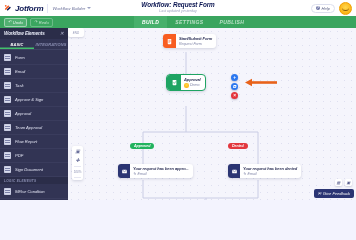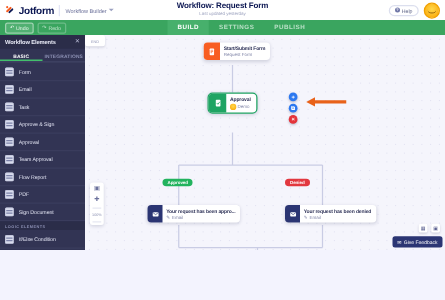--- a/index.html
+++ b/index.html
@@ -2,21 +2,21 @@
 <html><head>
 <meta charset="utf-8">
 <style>
   html,body{margin:0;padding:0;}
   body{
     width:356px;height:200px;overflow:hidden;
     font-family:"Liberation Sans",sans-serif;
     background:#f3f3fe;
     -webkit-font-smoothing:antialiased;
   }
-  #app{position:relative;width:356px;height:200px;}
+  #app{position:relative;width:356px;height:200px;font-style:italic;}
 
   
   .topbar{
     position:absolute;left:0;top:0;width:356px;height:16px;
     background:#fff;border-bottom:1px solid #e8e8f0;
     display:flex;align-items:center;
   }
   .brand{display:flex;align-items:center;gap:2px;margin-left:4px;}
   .brand-mark{width:9px;height:9px;position:relative;flex:0 0 auto;}
   .brand-name{font-size:8px;font-weight:bold;color:#0a1551;letter-spacing:-.2px;}

